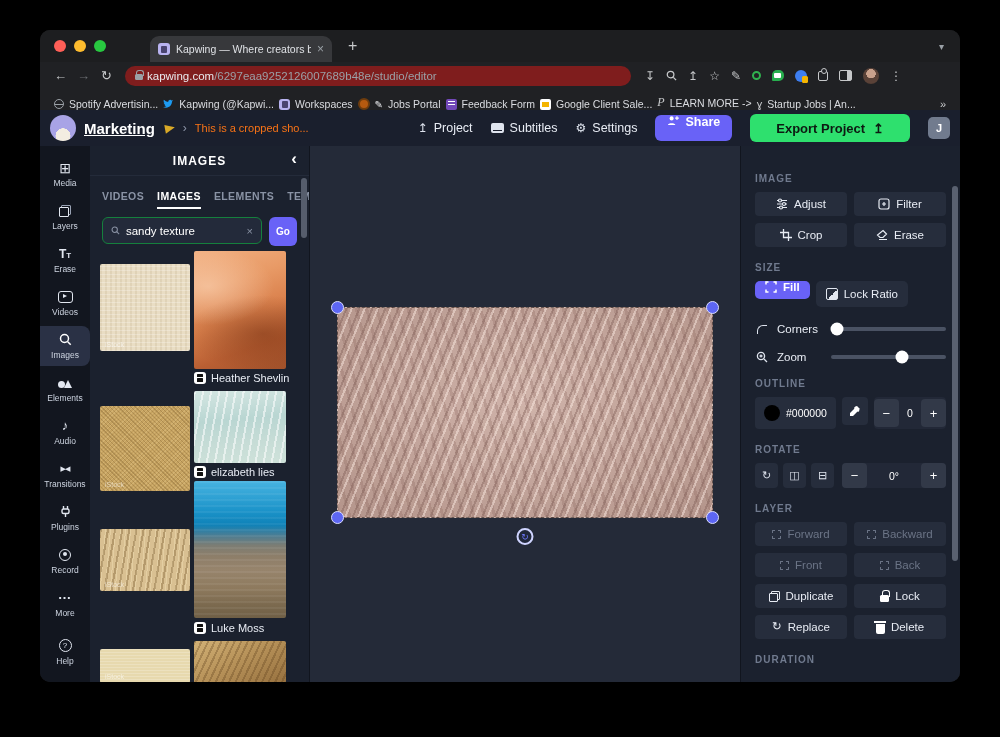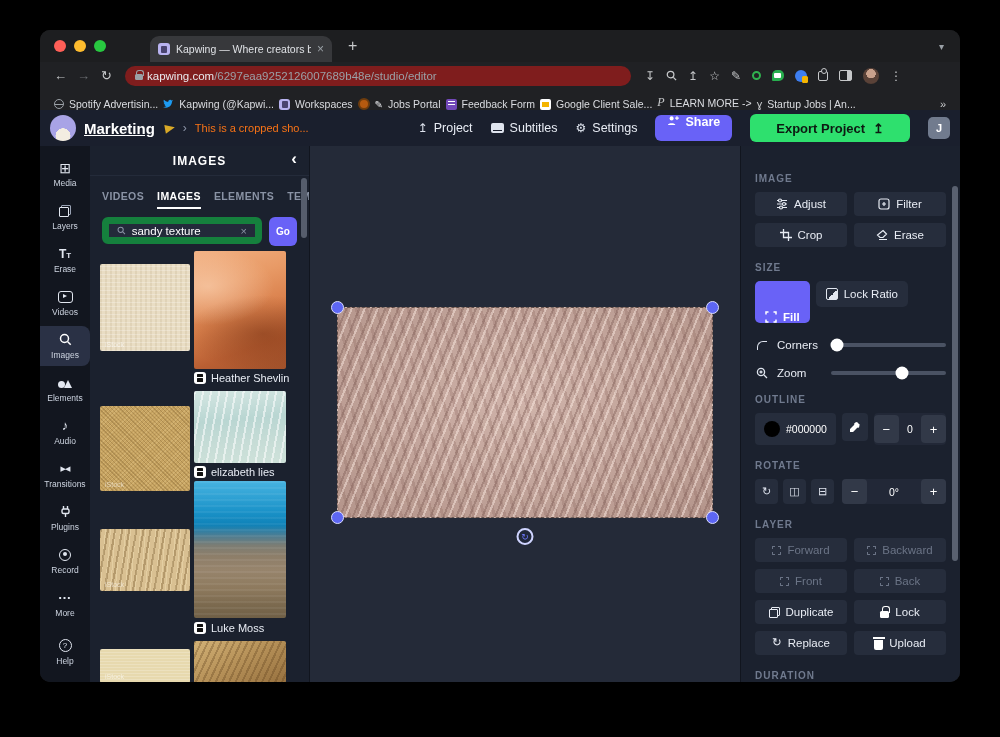--- a/index.html
+++ b/index.html
@@ -99,21 +99,21 @@
 .side-help{margin-top:auto;margin-bottom:10px}
 
 .panel{width:220px;background:#1b212e;position:relative;overflow:hidden;border-right:1px solid rgba(0,0,0,.35)}
 .panel-head{height:30px;display:flex;align-items:center;justify-content:center;position:relative;border-bottom:1px solid #242b3a}
 .panel-title{color:#fff;font-weight:bold;font-size:12px;letter-spacing:1px}
 .panel-collapse{position:absolute;right:12px;top:3px;color:#fff;font-size:17px;font-weight:bold}
 .panel-tabs{display:flex;gap:13px;padding:14px 12px 0}
 .ptab{font-size:10.5px;font-weight:bold;letter-spacing:.4px;color:#8a93a5;padding-bottom:5px;white-space:nowrap}
 .ptab.active{color:#fff;border-bottom:2px solid #fff}
 .search-row{display:flex;gap:7px;padding:8px 12px 0}
-.search-box{flex:1;height:27px;background:#232a3a;border:7px solid #15803d;border-radius:6px;display:flex;align-items:center;gap:6px;padding:0 8px}
+.search-box{flex:1;height:27px;background:#232a3a;border:1px solid #15803d;border-radius:6px;display:flex;align-items:center;gap:6px;padding:0 8px}
 .search-input{background:none;border:none;outline:none;color:#fff;font-size:11.5px;width:100%;font-family:inherit}
 .clear-g{color:#8a93a5;font-size:11px}
 .go-btn{width:28px;height:29px;background:#6962f7;border-radius:6px;color:#fff;font-size:10px;font-weight:bold;display:flex;align-items:center;justify-content:center}
 .thumb{position:absolute;border-radius:2px}
 .t-sand1{left:10px;top:118px;width:90px;height:87px;background-color:#e9ddc4;background-image:repeating-linear-gradient(0deg,rgba(255,255,255,.25) 0 1px,transparent 1px 4px),repeating-linear-gradient(90deg,rgba(180,160,120,.18) 0 2px,transparent 2px 5px)}
 .t-dune1{left:104px;top:105px;width:92px;height:118px;background-image:radial-gradient(120% 55% at 15% 30%,rgba(255,225,200,.5),transparent 60%),radial-gradient(130% 50% at 75% 70%,rgba(110,45,15,.45),transparent 65%),linear-gradient(160deg,#f2b183 0%,#e89a66 30%,#d97f4b 55%,#b95f33 78%,#a2522b 100%)}
 .t-sea{left:104px;top:245px;width:92px;height:72px;background-image:repeating-linear-gradient(100deg,rgba(255,255,255,.55) 0 2px,transparent 2px 8px),linear-gradient(175deg,#d4e6e2 0%,#b9d6d2 40%,#c6dcd6 70%,#cfe2da 100%)}
 .t-sand2{left:10px;top:260px;width:90px;height:85px;background-color:#c6a361;background-image:repeating-linear-gradient(45deg,rgba(100,70,25,.25) 0 1px,transparent 1px 3px),repeating-linear-gradient(-45deg,rgba(255,230,170,.22) 0 1px,transparent 1px 3px)}
 .t-beach{left:104px;top:335px;width:92px;height:137px;background-image:repeating-linear-gradient(180deg,rgba(255,255,255,.06) 0 2px,transparent 2px 6px),linear-gradient(180deg,#47b3e0 0%,#1b93c9 22%,#0f82b8 32%,#4d7d92 40%,#7c7d74 47%,#8d7e69 55%,#97846c 65%,#8e7a5e 78%,#7c6a4f 90%,#6f5f46 100%)}
 .t-sand3{left:10px;top:383px;width:90px;height:62px;background-color:#d9c092;background-image:repeating-linear-gradient(100deg,rgba(125,95,50,.4) 0 2px,transparent 2px 7px),repeating-linear-gradient(95deg,rgba(255,240,200,.3) 0 1px,transparent 1px 5px)}
@@ -135,21 +135,21 @@
 
 .inspector{width:220px;background:#1b212e;position:relative;padding:12px 14px;overflow:hidden;border-left:1px solid rgba(0,0,0,.35)}
 .itabs{display:flex;gap:14px}
 .itab{font-size:12px;font-weight:bold;letter-spacing:.6px;color:#8a93a5;padding-bottom:5px}
 .itab.active{color:#fff;border-bottom:2px solid #fff}
 .sec-label{font-size:10px;font-weight:bold;color:#707a8e;letter-spacing:1px;margin:15px 0 8px}
 .btn-grid{display:grid;grid-template-columns:1fr 1fr;gap:7px}
 .ibtn{height:24px;background:#262d3c;border-radius:4px;color:#e8ecf4;font-size:11.5px;display:flex;align-items:center;justify-content:center;gap:6px}
 .ibtn.dis{color:#6b7486}
 .fill-row{display:flex;gap:6px}
-.fill-btn{height:42px;padding:0 10px;background:#6962f7;border-radius:5px;color:#fff;font-size:11.5px;font-weight:bold;display:flex;align-items:flex-end;gap:6px}
+.fill-btn{height:18px;padding:0 10px;background:#6962f7;border-radius:5px;color:#fff;font-size:11.5px;font-weight:bold;display:flex;align-items:flex-start;gap:6px}
 .lockratio-btn{height:26px;padding:0 10px;background:#262d3c;border-radius:5px;color:#e8ecf4;font-size:11.5px;display:flex;align-items:center;gap:6px}
 .lr-ic{width:12px;height:12px;border:1.3px solid #e2e7f0;border-radius:2px;background:linear-gradient(135deg,transparent 55%,#e2e7f0 55%)}
 .slider-row{display:flex;align-items:center;gap:8px;margin-top:16px}
 .s-ic{width:14px;display:flex;justify-content:center}
 .corner-ic{width:10px;height:9px;border-top:1.6px solid #dfe4ee;border-left:1.6px solid #dfe4ee;border-top-left-radius:6px}
 .s-label{color:#e8ecf4;font-size:11.5px;width:46px}
 .track{position:relative;flex:1;height:4px;background:#4a5263;border-radius:2px}
 .thumbdot{position:absolute;top:50%;transform:translate(-50%,-50%);width:13px;height:13px;border-radius:50%;background:#fff}
 .outline-row{display:flex;gap:6px}
 .color-btn{height:28px;flex:0 0 auto;background:#262d3c;border-radius:4px;display:flex;align-items:center;gap:6px;padding:16px 9px}
@@ -569,21 +569,21 @@
           <span class="ibtn">
               <span class="ic-lock"></span>
               <span>Lock</span>
             </span>
           <span class="ibtn">
               <span class="g">↻</span>
               <span>Replace</span>
             </span>
           <span class="ibtn">
               <span class="ic-trash"></span>
-              <span>Upload</span>
+              <span>Delete</span>
             </span>
         </div>
 
         <div class="sec-label">DURATION</div>
         <span class="iscroll"></span>
       </div>
     </div>
   </div>
 </div>
 

